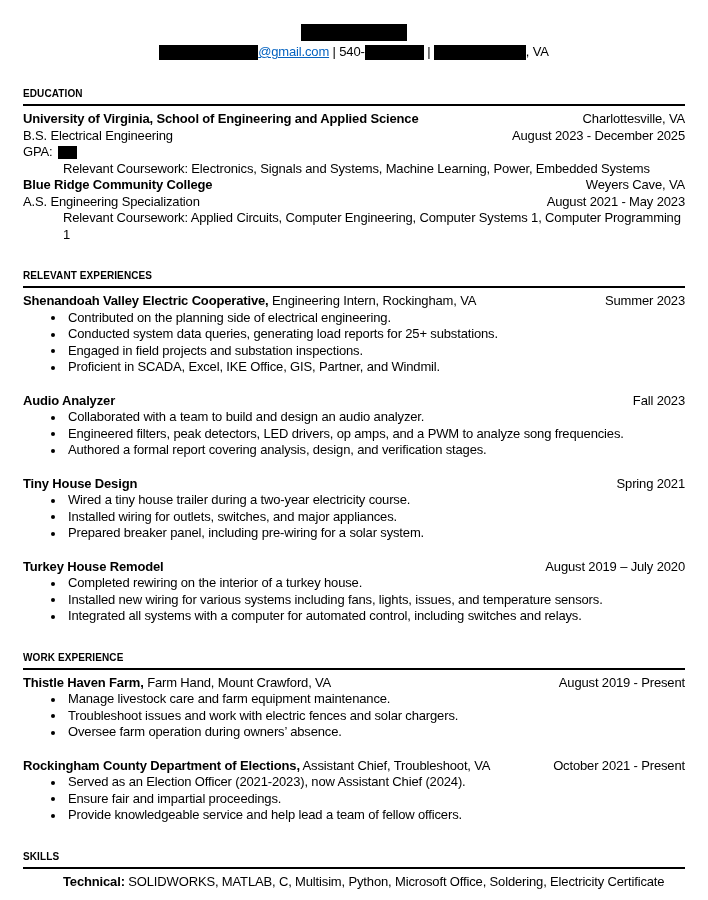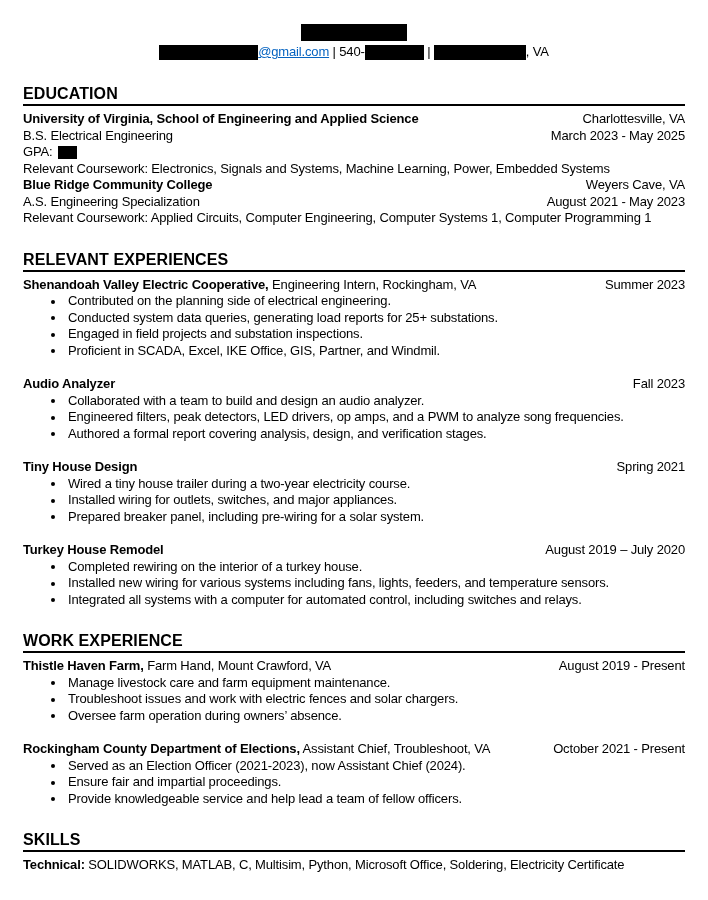--- a/index.html
+++ b/index.html
@@ -24,32 +24,32 @@
   }
   .redact { display: inline-block; background: #000; }
   .r-email { width: 99px;  height: 15px; }
   .r-phone { width: 59px;  height: 15px; }
   .r-loc   { width: 92px;  height: 15px; }
   .email-link { color: #0563c1; text-decoration: underline; cursor: pointer; }
   .ws-pre { white-space: pre; }
 
   
   .sec { margin-top: 16px; }
-  .sec-title { font-weight: 700; font-size: 16px; letter-spacing: 0.1px; line-height: 14px; margin-top: 26px; }
+  .sec-title { font-weight: 700; font-size: 10px; letter-spacing: 0.1px; line-height: 14px; margin-top: 26px; }
   .sec-rule { border: none; border-top: 2px solid #000; margin: 3px 0 5px 0; }
 
   .entry { margin-top: 17px; }
   .entry.first { margin-top: 0; }
 
   .row { display: flex; justify-content: space-between; line-height: 16.5px; }
   .row .left { flex: 1 1 auto; min-width: 0; }
   .row .date, .row .loc { flex: 0 0 auto; white-space: nowrap; text-align: center; }
   .b { font-weight: 700; }
   .i { }
-  .line { line-height: 16.5px; }
+  .line { line-height: 16.5px; margin-left: 40px; }
 
   .gpa-line { display: flex; align-items: center; line-height: 16.5px; }
   .r-gpa { width: 19px; height: 13px; background: #000; margin-left: 5px; }
 
   ul.bullets { list-style: none; }
   ul.bullets li {
     position: relative;
     padding-left: 45px;
     line-height: 16.5px;
   }
@@ -84,21 +84,21 @@
     <div class="sec-title">EDUCATION</div>
     <hr class="sec-rule">
 
     <div class="entry first">
       <div class="row">
         <span class="left b">University of Virginia, School of Engineering and Applied Science</span>
         <span class="loc">Charlottesville, VA</span>
       </div>
       <div class="row">
         <span class="left">B.S. Electrical Engineering</span>
-        <span class="date">March 2023 - May 2025</span>
+        <span class="date">August 2023 - December 2025</span>
       </div>
       <div class="gpa-line">
         <span>GPA:</span>
         <span class="r-gpa"></span>
       </div>
       <div class="line">Relevant Coursework: Electronics, Signals and Systems, Machine Learning, Power, Embedded Systems</div>
     </div>
 
     <div class="entry first">
       <div class="row">
@@ -154,21 +154,21 @@
       </ul>
     </div>
 
     <div class="entry">
       <div class="row">
         <span class="left b">Turkey House Remodel</span>
         <span class="date">August 2019 – July 2020</span>
       </div>
       <ul class="bullets">
         <li>Completed rewiring on the interior of a turkey house.</li>
-        <li>Installed new wiring for various systems including fans, lights, feeders, and temperature sensors.</li>
+        <li>Installed new wiring for various systems including fans, lights, issues, and temperature sensors.</li>
         <li>Integrated all systems with a computer for automated control, including switches and relays.</li>
       </ul>
     </div>
   </div>
 
   <div class="sec">
     <div class="sec-title">WORK EXPERIENCE</div>
     <hr class="sec-rule">
 
     <div class="entry first">

